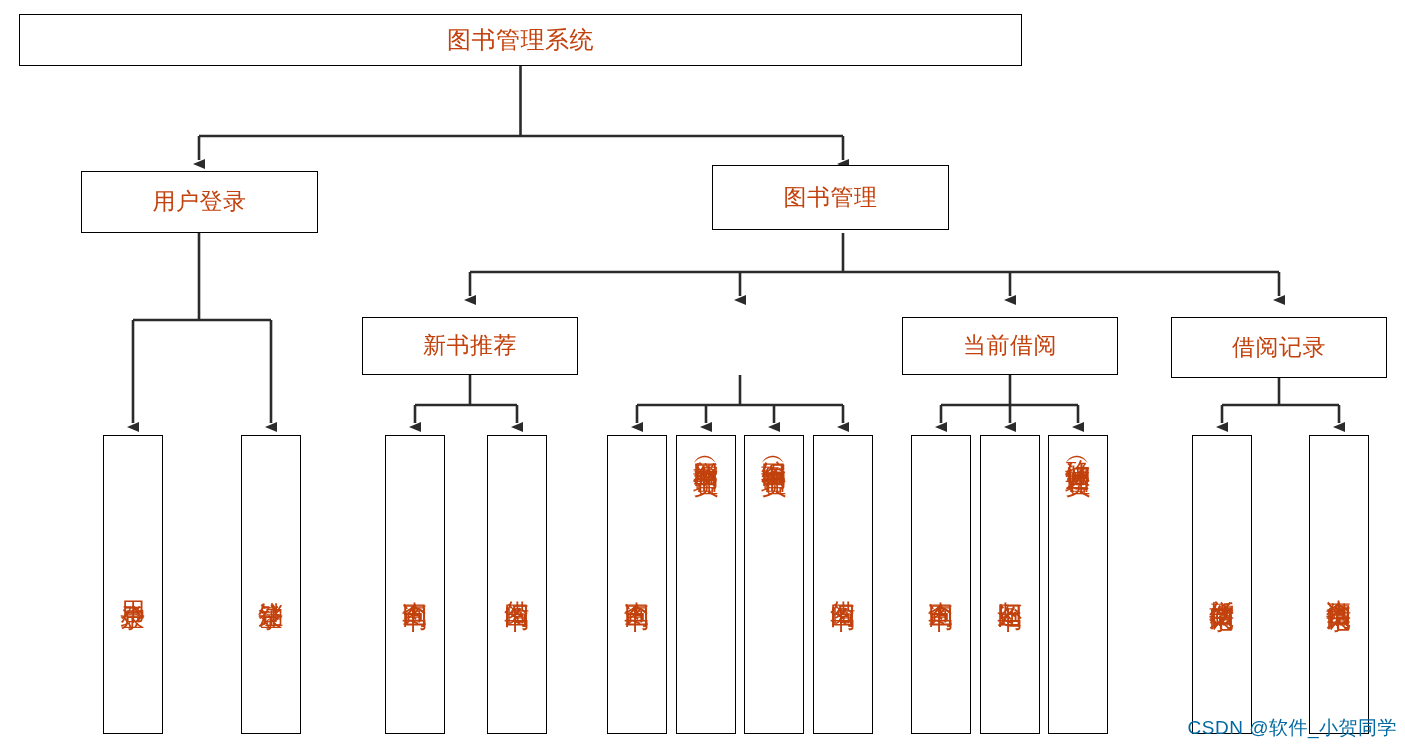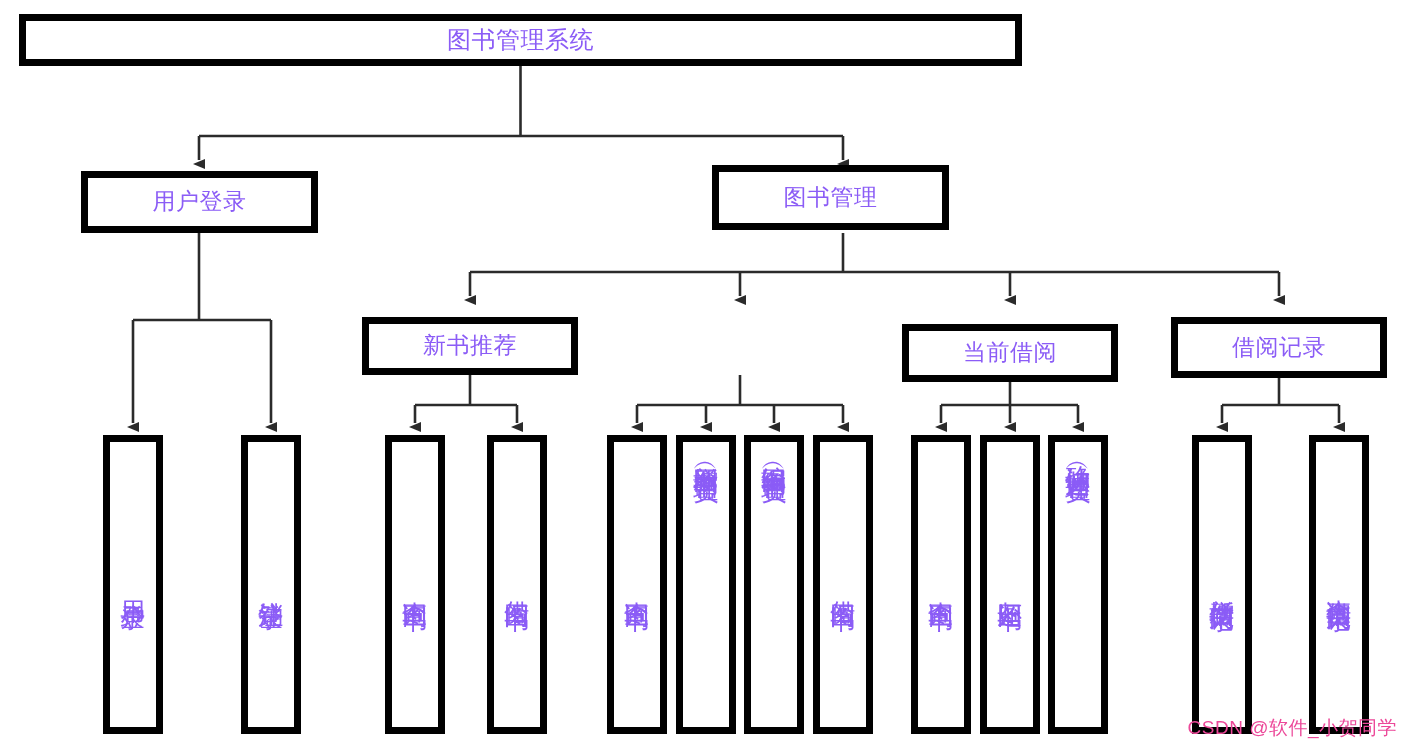--- a/index.html
+++ b/index.html
@@ -24,25 +24,25 @@
     left: 0;
     top: 0;
     width: 1405px;
     height: 747px;
     pointer-events: none;
   }
   .node {
     position: absolute;
     box-sizing: border-box;
     background: #ffffff;
-    border: 7px solid #000000;
+    border: 1px solid #000000;
     display: flex;
     align-items: center;
     justify-content: center;
-    color: #8b5cf6;
+    color: #c2410c;
   }
   .node-label {
     display: block;
     text-align: center;
     line-height: 1.18;
     letter-spacing: 0.5px;
     white-space: nowrap;
   }
   .node.horizontal .node-label {
     font-size: 23px;
@@ -65,21 +65,21 @@
   }
   .node.vertical.centered {
     align-items: center;
     padding-top: 0;
   }
   #watermark {
     position: absolute;
     right: 8px;
     bottom: 6px;
     font-size: 19px;
-    color: #ec4899;
+    color: #0369a1;
     letter-spacing: 0.5px;
     white-space: nowrap;
     pointer-events: none;
   }
 </style>
 </head>
 <body>
 
 <div id="diagram-root">
 
@@ -143,21 +143,21 @@
 
   <div class="node horizontal" style="left:712px; top:165px; width:237px; height:65px;">
     <span class="node-label">图书管理</span>
   </div>
 
   <div class="node horizontal" style="left:362px; top:317px; width:216px; height:58px;">
     <span class="node-label">新书推荐</span>
   </div>
 
 
-  <div class="node horizontal" style="left:902px; top:317px; width:216px; height:58px;margin-top:7px;">
+  <div class="node horizontal" style="left:902px; top:317px; width:216px; height:58px;">
     <span class="node-label">当前借阅</span>
   </div>
 
   <div class="node horizontal" style="left:1171px; top:317px; width:216px; height:61px;">
     <span class="node-label">借阅记录</span>
   </div>
 
   <div class="node vertical centered" style="left:103px; top:435px; width:60px; height:299px;">
     <span class="node-label">用户登录</span>
   </div>

